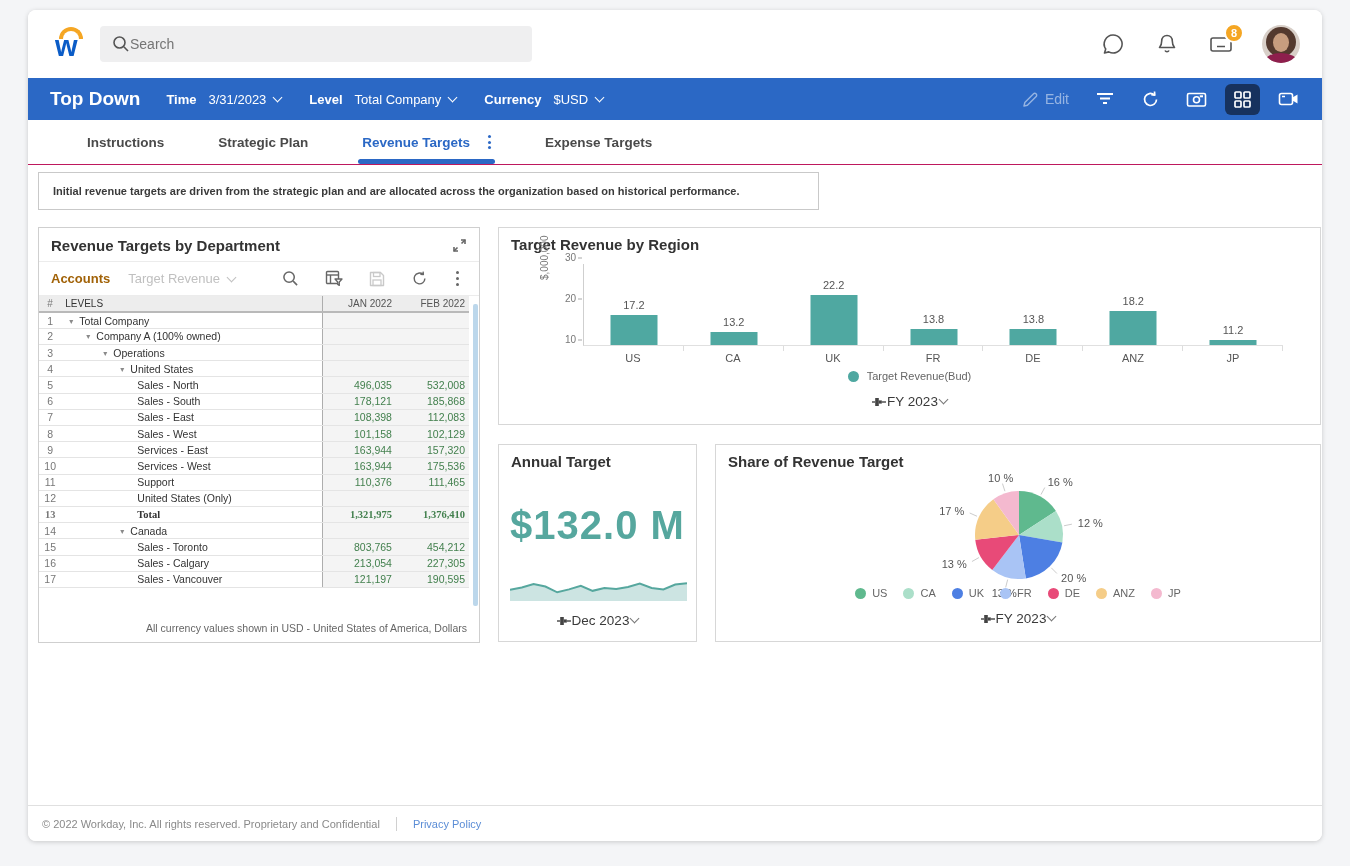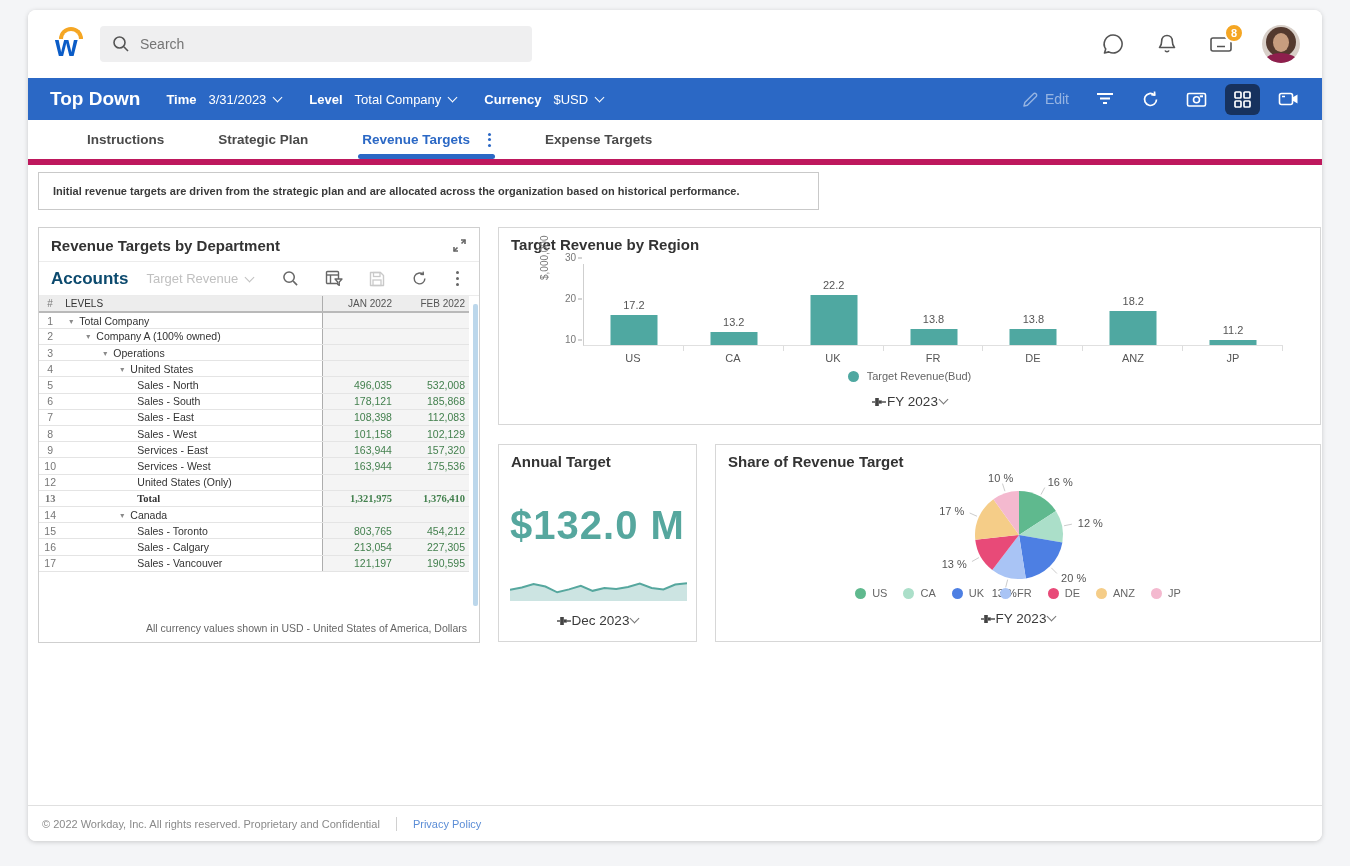--- a/index.html
+++ b/index.html
@@ -4,21 +4,21 @@
 <style>
   * { margin:0; padding:0; box-sizing:border-box; }
   html,body { width:1350px; height:866px; background:#f4f5f7; font-family:"Liberation Sans", sans-serif; overflow:hidden; }
   .card { position:absolute; left:28px; top:10px; width:1294px; height:831px; background:#fff; border-radius:8px; box-shadow:0 1px 5px rgba(0,0,0,.18); overflow:hidden; }
 
   
   .topbar { position:absolute; left:0; top:0; width:100%; height:68px; background:#fff; }
   .logo { position:absolute; left:24px; top:14px; width:40px; height:40px; }
   .logo .arc { position:absolute; left:7px; top:3px; width:24px; height:12px; border:4.5px solid #F5A623; border-bottom:none; border-top-left-radius:14px; border-top-right-radius:14px; }
   .logo .w { position:absolute; left:3px; top:6px; font-size:29px; font-weight:bold; color:#0B5CC7; letter-spacing:-1px; }
-  .searchbox { position:absolute; left:72px; top:16px; width:432px; height:36px; background:#EFEFF0; border-radius:4px; display:flex; align-items:center; padding:0 12px; gap:10px; }
+  .searchbox { position:absolute; left:72px; top:16px; width:432px; height:36px; background:#EFEFF0; border-radius:4px; display:flex; align-items:center; padding:0 12px; }
   .searchbox input { border:none; background:transparent; outline:none; font-size:14px; color:#333; width:100%; font-family:"Liberation Sans",sans-serif; }
   .searchbox input::placeholder { color:#757575; }
   .top-icons { position:absolute; right:22px; top:14px; height:40px; display:flex; align-items:center; gap:28px; }
   .ticon { position:relative; width:26px; height:26px; display:flex; align-items:center; justify-content:center; cursor:pointer; }
   .badge { position:absolute; top:-8px; right:-10px; min-width:20px; height:20px; border-radius:10px; background:#F5A623; color:#fff; font-size:11px; font-weight:bold; display:flex; align-items:center; justify-content:center; border:2px solid #fff; }
   .avatar { width:38px; height:38px; border-radius:50%; overflow:hidden; position:relative; background:#d8cfc8; cursor:pointer; }
   .avatar .hair { position:absolute; left:4px; top:2px; width:30px; height:30px; border-radius:50%; background:#53392e; }
   .avatar .face { position:absolute; left:11px; top:8px; width:16px; height:19px; border-radius:50%; background:#c79d7f; }
   .avatar .body { position:absolute; left:2px; bottom:-8px; width:34px; height:18px; border-radius:50% 50% 0 0; background:#8e1f4d; }
 
@@ -28,21 +28,21 @@
   .bb-label { font-size:13px; font-weight:bold; margin-right:12px; }
   .bb-value { font-size:13px; display:flex; align-items:center; margin-right:28px; cursor:pointer; }
   .chev { width:7px; height:7px; border-right:1.6px solid currentColor; border-bottom:1.6px solid currentColor; transform:rotate(45deg); display:inline-block; margin-left:8px; margin-bottom:3px; }
   .bb-right { margin-left:auto; display:flex; align-items:center; gap:10px; margin-right:14px; }
   .bb-btn { display:flex; align-items:center; gap:6px; padding:6px 8px; border-radius:6px; cursor:pointer; }
   .bb-btn.dim { opacity:.5; }
   .bb-btn.active { background:#17325E; }
   .bb-edit-label { font-size:14px; }
 
   
-  .tabs { position:absolute; left:0; top:110px; width:100%; height:45px; background:#fff; border-bottom:6px solid #be185d; display:flex; align-items:center; padding-left:55px; gap:46px; }
+  .tabs { position:absolute; left:0; top:110px; width:100%; height:45px; background:#fff; border-bottom:1px solid #be185d; display:flex; align-items:center; padding-left:55px; gap:46px; }
   .tab { font-size:13.5px; font-weight:bold; color:#4a4a4a; cursor:pointer; padding:12px 4px; }
   .tab-active-wrap { position:relative; display:flex; align-items:center; gap:10px; height:100%; }
   .tab-active-wrap .tab { color:#2B68C5; }
   .tab-active-wrap::after { content:""; position:absolute; left:0; bottom:0; width:100%; height:5px; border-radius:3px; background:#2B68C5; }
   .kebab { display:flex; flex-direction:column; gap:2.5px; padding:4px; cursor:pointer; }
   .kebab i { width:3px; height:3px; border-radius:50%; background:#2B68C5; display:block; }
 
   
   .banner { position:absolute; left:10px; top:162px; width:781px; height:38px; border:1px solid #c9c9c9; display:flex; align-items:center; padding-left:14px; }
   .banner span { font-size:11px; font-weight:bold; color:#3a3a3a; }
@@ -52,21 +52,21 @@
   .panel-title { font-size:15px; font-weight:bold; color:#333; }
   .table-panel { left:10px; top:217px; width:442px; height:416px; border:1px solid #cfcfcf; }
   .bar-panel  { left:470px; top:217px; width:823px; height:198px; }
   .kpi-panel  { left:470px; top:434px; width:199px; height:198px; }
   .pie-panel  { left:687px; top:434px; width:606px; height:198px; }
 
   
   .tp-head { height:32px; display:flex; align-items:center; padding:0 12px; border-bottom:1px solid #ececec; margin-top:2px; }
   .tp-expand { margin-left:auto; cursor:pointer; display:flex; }
   .tp-toolbar { height:34px; display:flex; align-items:center; padding:0 12px; border-bottom:1px solid #ececec; }
-  .tp-accounts { font-size:17px; font-weight:bold; color:#0c4a6e; margin-right:18px; cursor:pointer; }
+  .tp-accounts { font-size:13px; font-weight:bold; color:#a16207; margin-right:18px; cursor:pointer; }
   .tp-version { font-size:13px; color:#c0c0c0; display:flex; align-items:center; cursor:pointer; }
   .tp-version .chev { color:#c0c0c0; margin-bottom:2px; }
   .tp-tools { margin-left:auto; display:flex; align-items:center; gap:26px; padding-right:6px; }
   .tp-tools .tool { cursor:pointer; display:flex; }
   .tool.dim { opacity:.35; }
   .kebab2 { display:flex; flex-direction:column; gap:2.5px; padding:2px; cursor:pointer; }
   .kebab2 i { width:3.5px; height:3.5px; border-radius:50%; background:#666; display:block; }
 
   table.sheet { border-collapse:collapse; width:430px; table-layout:fixed; }
   .sheet th, .sheet td { font-size:10.5px; height:16.2px; padding:0 4px; border-bottom:1px solid #e4e4e4; overflow:hidden; white-space:nowrap; }
@@ -375,20 +375,26 @@
             <td class="c-num">9</td>
             <td class="c-lab" style="padding-left:76px">Services - East</td>
             <td class="c-val sep">163,944</td>
             <td class="c-val">157,320</td>
           </tr>
           <tr>
             <td class="c-num">10</td>
             <td class="c-lab" style="padding-left:76px">Services - West</td>
             <td class="c-val sep">163,944</td>
             <td class="c-val">175,536</td>
+          </tr>
+          <tr>
+            <td class="c-num">11</td>
+            <td class="c-lab" style="padding-left:76px">Support</td>
+            <td class="c-val sep">110,376</td>
+            <td class="c-val">111,465</td>
           </tr>
           <tr>
             <td class="c-num">12</td>
             <td class="c-lab" style="padding-left:76px">United States (Only)</td>
             <td class="c-val sep"></td>
             <td class="c-val"></td>
           </tr>
           <tr class="bold">
             <td class="c-num">13</td>
             <td class="c-lab" style="padding-left:76px">Total</td>

